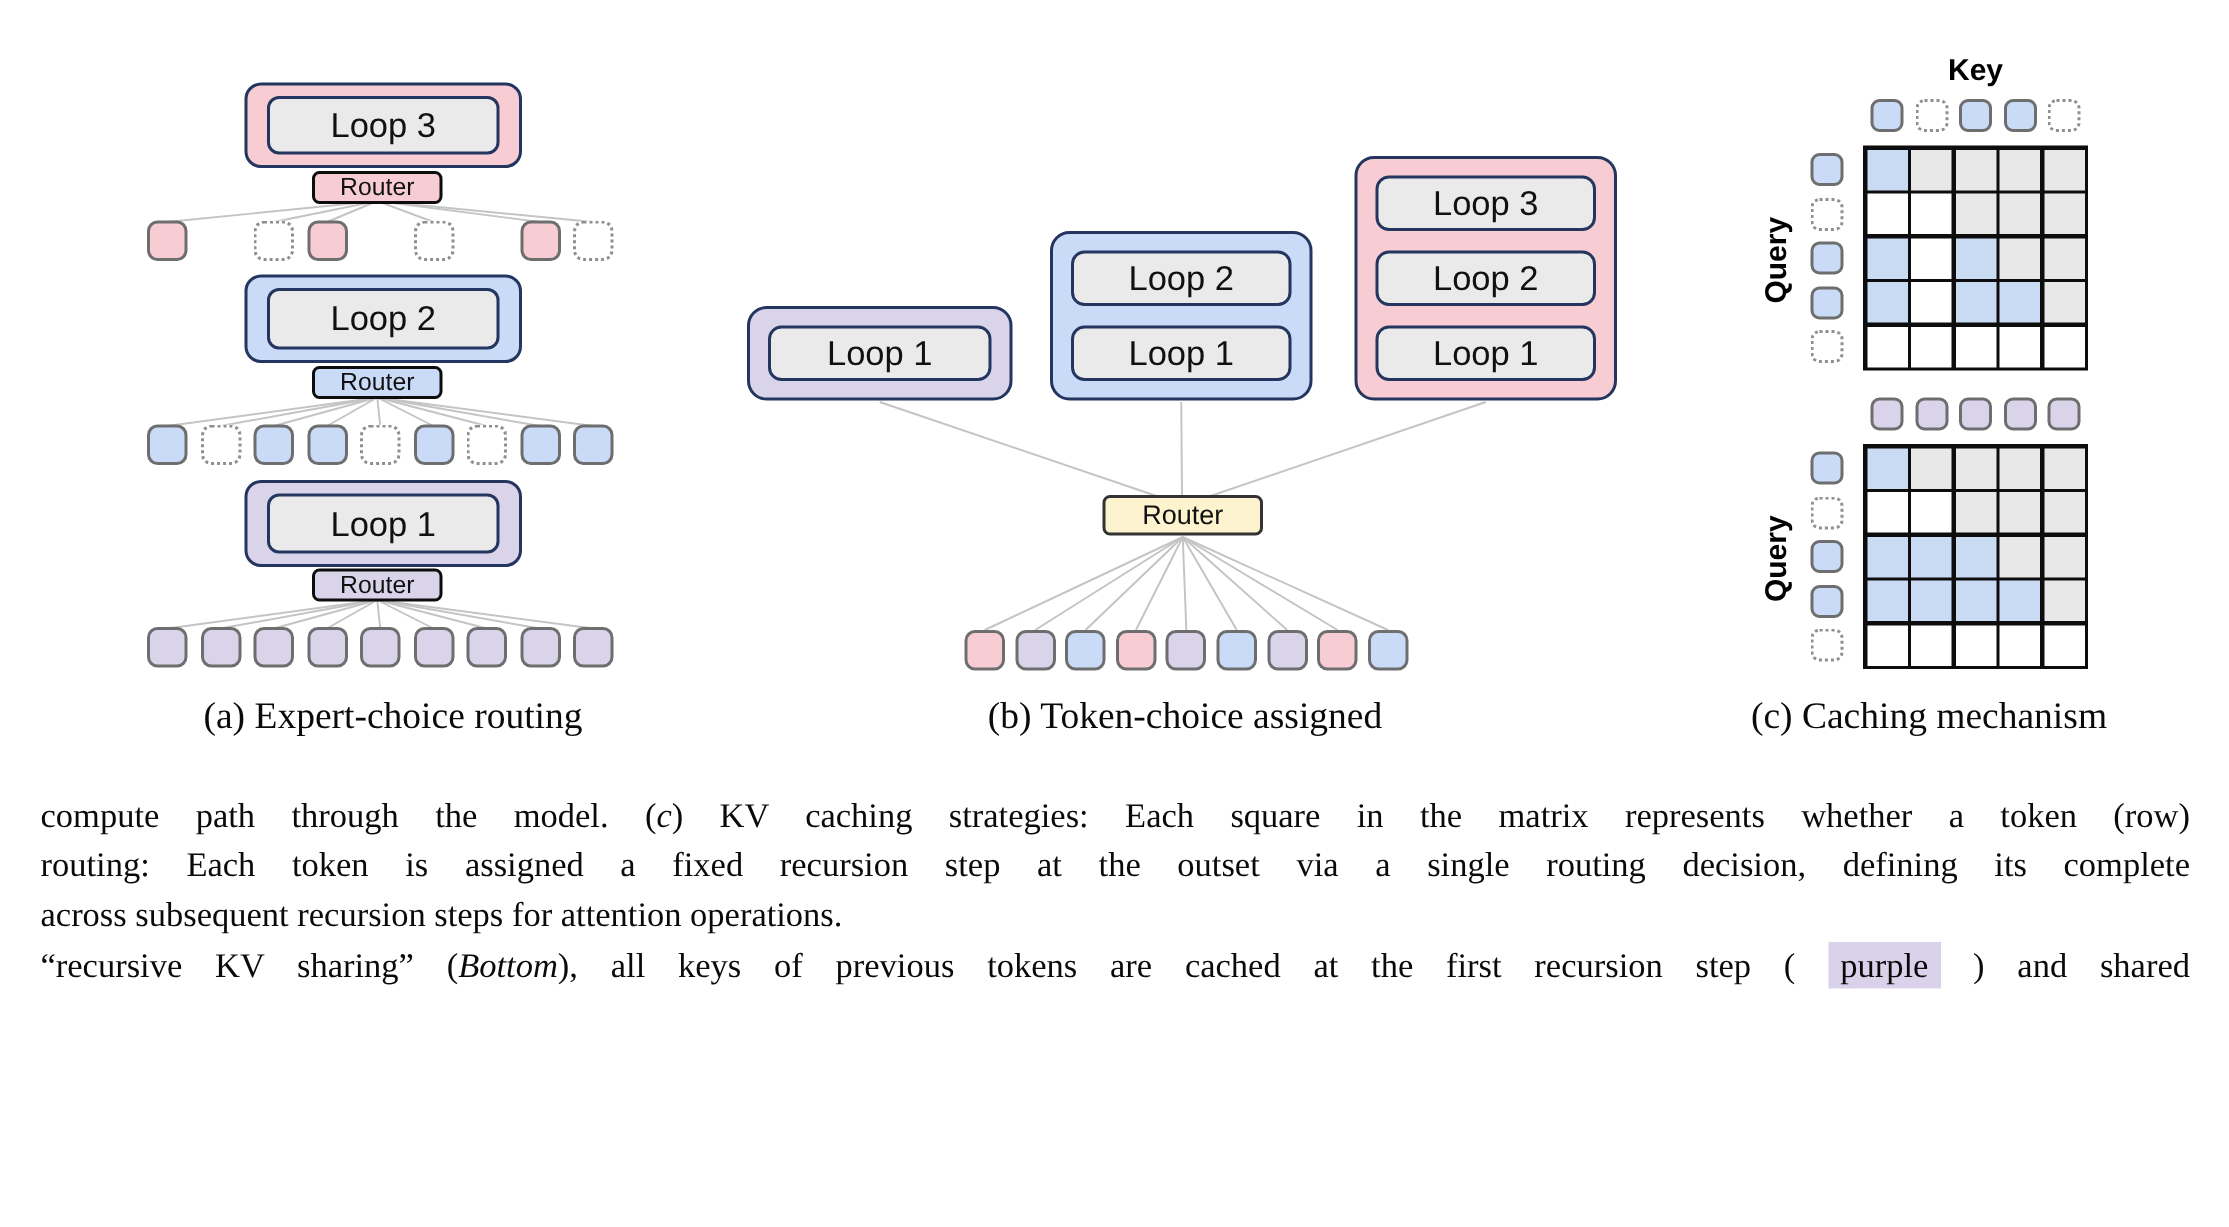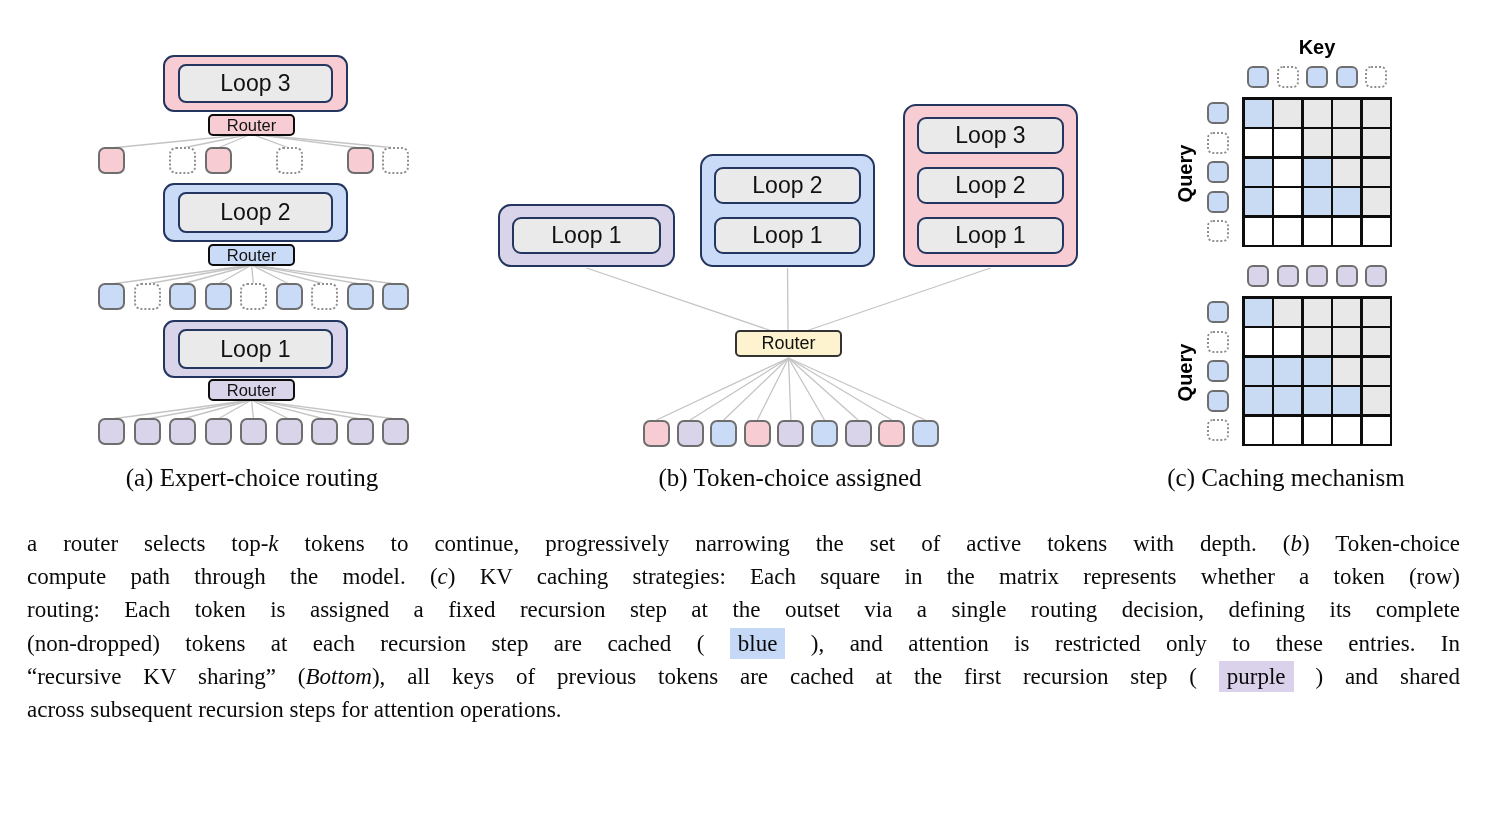--- a/index.html
+++ b/index.html
@@ -112,21 +112,21 @@
     <div class="loop-block blue" style="left:163px;top:183px;width:185px;height:59px;">
       <div class="loop-inner">Loop 2</div>
     </div>
     <div class="router blue" style="left:208px;top:244px;width:87px;height:22px;">Router</div>
 
     <div class="loop-block purple" style="left:163px;top:320px;width:185px;height:58px;">
       <div class="loop-inner">Loop 1</div>
     </div>
     <div class="router purple" style="left:208px;top:379px;width:87px;height:22px;">Router</div>
 
-    <div class="panel-caption" style="left:102px;top:464px;">(a) Expert-choice routing</div>
+    <div class="panel-caption" style="left:112px;top:464px;">(a) Expert-choice routing</div>
   </div>
 
   <div>
     <div class="stack purple" style="left:498px;top:204px;width:177px;">
       <div class="stack-inner">Loop 1</div>
     </div>
     <div class="stack blue" style="left:700px;top:154px;width:175px;">
       <div class="stack-inner">Loop 2</div>
       <div class="stack-inner">Loop 1</div>
     </div>
@@ -254,21 +254,19 @@
       <div class="token" style="left: 710.2px; top: 420px; width: 27px; height: 27px; background: rgb(201, 219, 246);"></div>
       <div class="token" style="left: 743.8px; top: 420px; width: 27px; height: 27px; background: rgb(247, 205, 211);"></div>
       <div class="token" style="left: 777.4px; top: 420px; width: 27px; height: 27px; background: rgb(218, 212, 234);"></div>
       <div class="token" style="left: 811px; top: 420px; width: 27px; height: 27px; background: rgb(201, 219, 246);"></div>
       <div class="token" style="left: 844.6px; top: 420px; width: 27px; height: 27px; background: rgb(218, 212, 234);"></div>
       <div class="token" style="left: 878.2px; top: 420px; width: 27px; height: 27px; background: rgb(247, 205, 211);"></div>
       <div class="token" style="left: 911.8px; top: 420px; width: 27px; height: 27px; background: rgb(201, 219, 246);"></div>
     </div>
 
   <div class="caption" id="fig-caption">
-      <div class="cap-line"><span>a router selects top-</span><span class="i">k</span><span> tokens to continue, progressively narrowing the set of active tokens with depth. (</span><span class="i">b</span><span>) Token-choice</span></div>
       <div class="cap-line"><span>compute path through the model. (</span><span class="i">c</span><span>) KV caching strategies: Each square in the matrix represents whether a token (row)</span></div>
       <div class="cap-line"><span>routing: Each token is assigned a fixed recursion step at the outset via a single routing decision, defining its complete</span></div>
-      <div class="cap-line"><span>(non-dropped) tokens at each recursion step are cached ( </span><span class="hb">blue</span><span> ), and attention is restricted only to these entries. In</span></div>
+      <div class="cap-line last"><span>across subsequent recursion steps for attention operations.</span></div>
       <div class="cap-line"><span>“recursive KV sharing” (</span><span class="i">Bottom</span><span>), all keys of previous tokens are cached at the first recursion step ( </span><span class="hp">purple</span><span> ) and shared</span></div>
-      <div class="cap-line last"><span>across subsequent recursion steps for attention operations.</span></div>
     </div>
 
 </div>
 
 </body></html>

